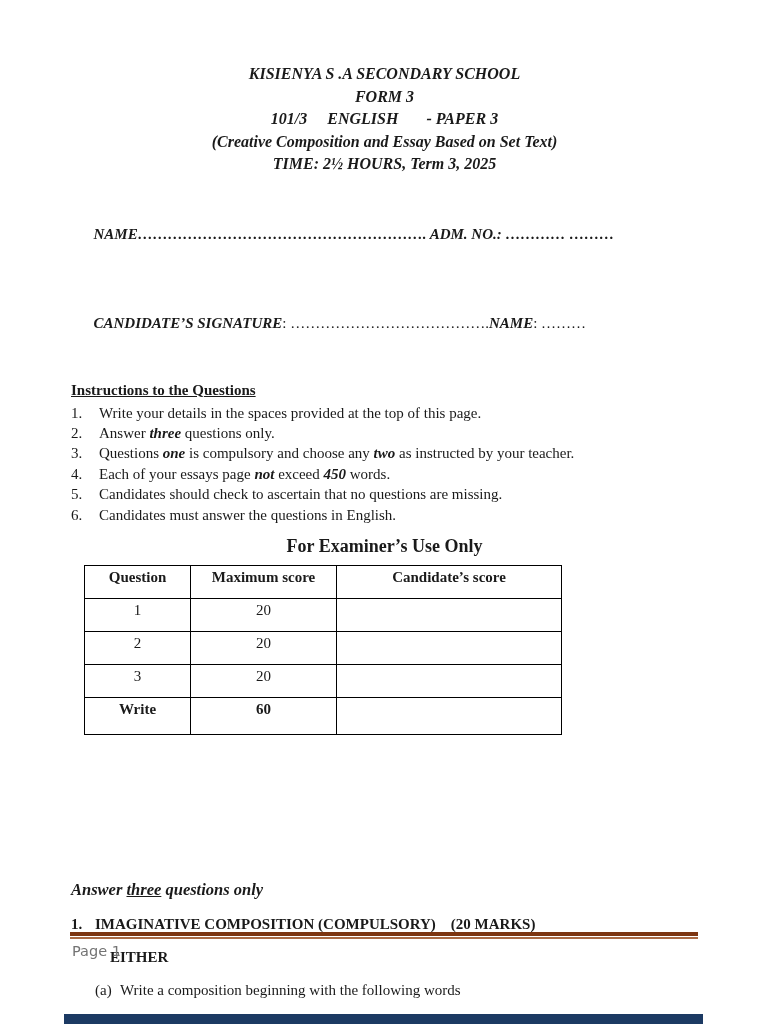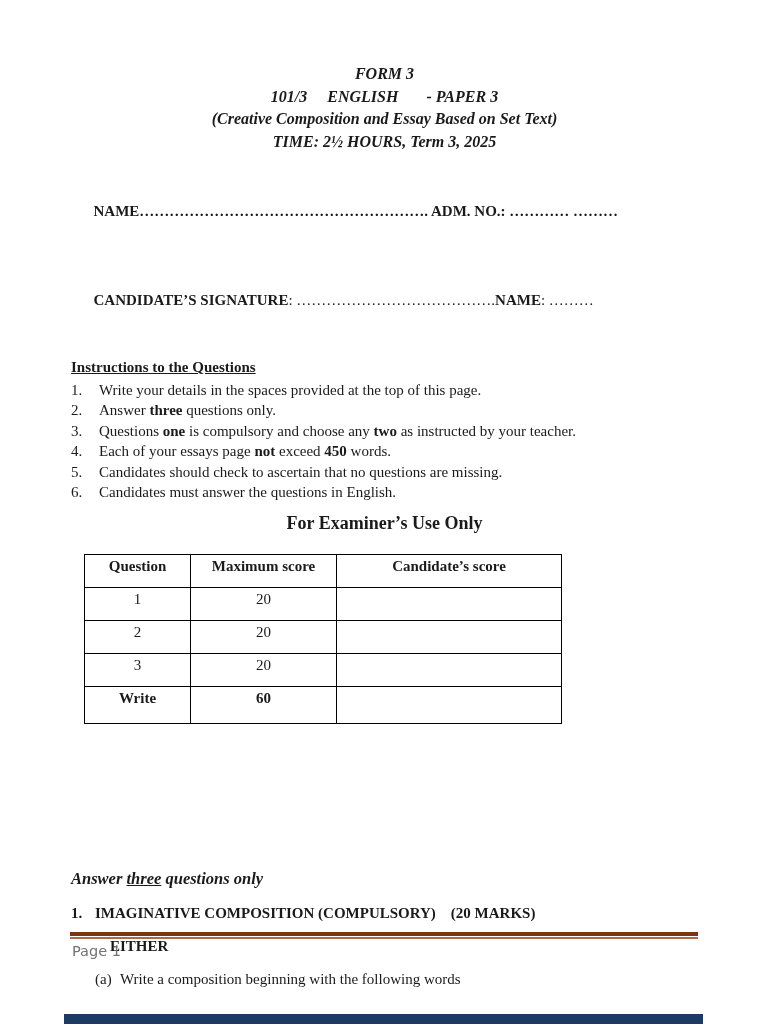--- a/index.html
+++ b/index.html
@@ -7,21 +7,21 @@
     position: relative;
     width: 768px;
     height: 1024px;
     background: #ffffff;
     font-family: "Liberation Serif", serif;
     color: #1a1a1a;
     overflow: hidden;
     margin: 0 auto;
   }
   .content { position: absolute; left: 71px; right: 70px; top: 0; }
-  .b { font-weight: bold; }
+  .b { font-weight: bold; font-style: italic; }
   .i { font-style: italic; }
   .u { text-decoration: underline; }
 
   .header-block {
     margin-top: 63px;
     text-align: center;
     font-weight: bold;
     font-style: italic;
     font-size: 16px;
     line-height: 22.5px;
@@ -50,21 +50,21 @@
   .examiner-title {
     margin-top: 12px;
     text-align: center;
     font-weight: bold;
     font-size: 18px;
     line-height: 19px;
   }
 
   table.examiner {
     border-collapse: collapse;
-    margin-top: 21px;
+    margin-top: 9px;
     margin-left: 13px;
     table-layout: fixed;
   }
   table.examiner td, table.examiner th {
     border: 1.5px solid #000;
     vertical-align: top;
     text-align: center;
     font-size: 15px;
     padding: 3px 2px 0 2px;
   }
@@ -132,20 +132,21 @@
     background: #1c3a63;
   }
 </style>
 </head>
 <body>
 
 <div class="page">
   <div class="content">
 
     <div class="header-block">
+      <div class="header-line">KISIENYA S .A SECONDARY SCHOOL</div>
       <div class="header-line">FORM 3</div>
       <div class="header-line">101/3     ENGLISH       - PAPER 3</div>
       <div class="header-line">(Creative Composition and Essay Based on Set Text)</div>
       <div class="header-line">TIME: 2½ HOURS, Term 3, 2025</div>
     </div>
 
     <div class="field-line name-line">
       <span class="b">NAME</span><span class="b">…………………………………………………. </span><span class="b">ADM. NO.:</span><span class="b"> ………… ………</span>
     </div>
 

